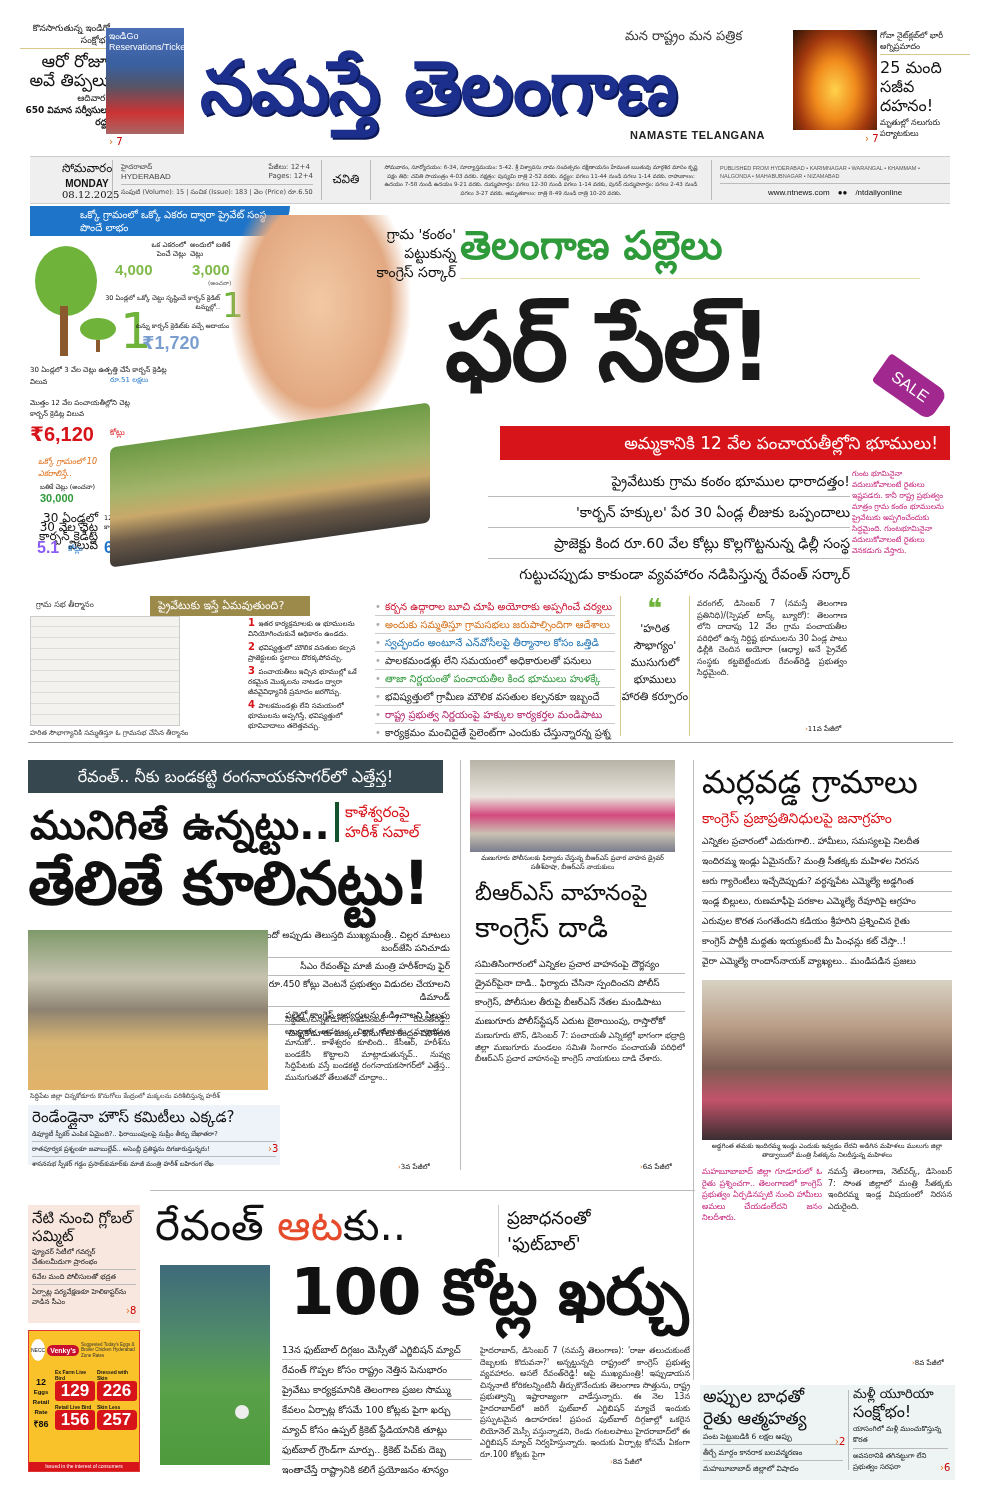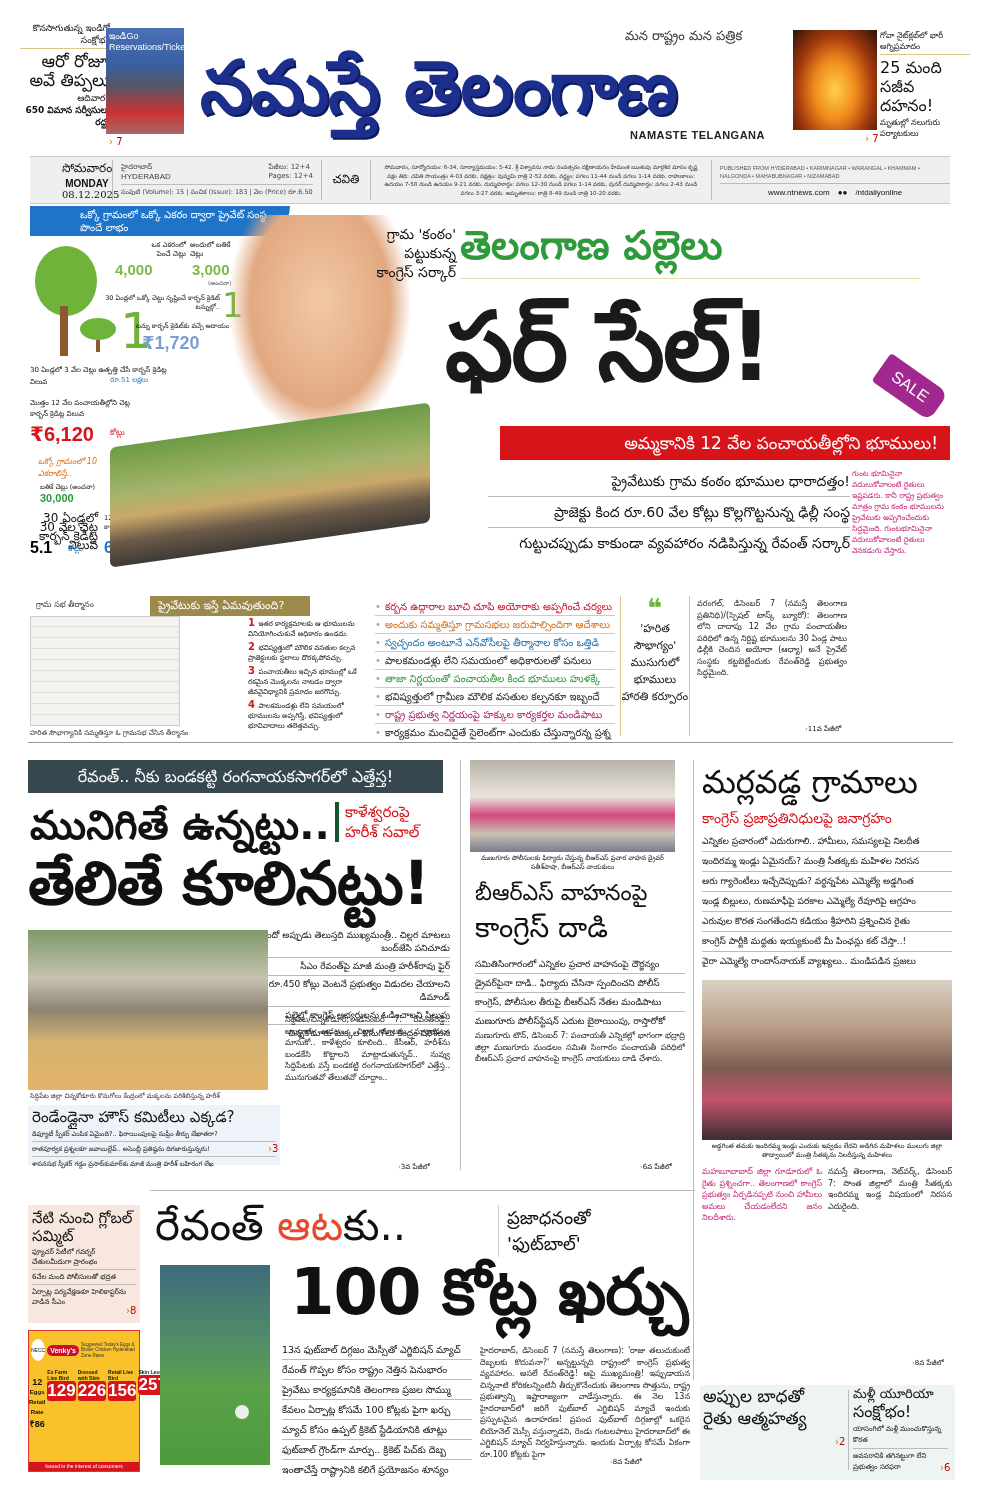--- a/index.html
+++ b/index.html
@@ -107,21 +107,21 @@
   <div class="abs sans" style="left:112px;top:96px;font-size:18px;font-weight:bold;color:#7a9fcf;">₹1,720</div>
   <div class="abs" style="left:0;top:128px;width:140px;font-size:7px;line-height:12px;">30 ఏండ్లలో 3 వేల చెట్లు ఉత్పత్తి చేసే కార్బన్ క్రెడిట్ల విలువ</div>
   <div class="abs" style="left:80px;top:140px;font-size:7px;color:#1e74c8;">రూ.51 లక్షలు</div>
   <div class="abs" style="left:0;top:162px;width:120px;font-size:7px;line-height:11px;">మొత్తం 12 వేల పంచాయతీల్లోని చెట్ల కార్బన్ క్రెడిట్ల విలువ</div>
   <div class="abs sans" style="left:0;top:186px;font-size:20px;font-weight:bold;color:#d7141a;">₹6,120</div>
   <div class="abs" style="left:80px;top:192px;font-size:8px;color:#d7141a;">కోట్లు</div>
   <div class="abs" style="left:8px;top:220px;width:80px;font-size:8px;font-style:italic;color:#e06a10;line-height:12px;">ఒక్కో గ్రామంలో 10 ఎకరాలిస్తే..</div>
   <div class="abs" style="left:10px;top:247px;font-size:6.5px;">బతికే చెట్లు (అంచనా)</div>
   <div class="abs sans" style="left:10px;top:256px;font-size:11px;font-weight:bold;color:#2e9a3a;">30,000</div>
   <div class="abs" style="left:0;top:278px;width:68px;font-size:12px;line-height:9px;text-align:right;">30 ఏండ్లలో 30 వేల చెట్ల కార్బన్ క్రెడిట్ల విలువ</div>
-  <div class="abs sans" style="left:0;top:303px;font-size:16px;font-weight:bold;color:#000000;">5.1</div>
+  <div class="abs sans" style="left:7px;top:303px;font-size:16px;font-weight:bold;color:#8b5cf6;">5.1</div>
   <div class="abs" style="left:38px;top:308px;font-size:8px;color:#1e74c8;">కోట్లు</div>
   <div class="abs" style="left:74px;top:278px;width:90px;font-size:6.5px;line-height:9px;">12 వేల పంచాయతీల్లోని చెట్ల కార్బన్ క్రెడిట్ల విలువ</div>
   <div class="abs sans" style="left:74px;top:303px;font-size:16px;font-weight:bold;color:#1e74c8;">61,200</div>
   <div class="abs" style="left:134px;top:308px;font-size:8px;color:#1e74c8;">కోట్లు</div>
 </div>
 
 <div class="abs" style="left:100px;top:215px;width:350px;height:375px;">
   <div style="position:absolute;left:130px;top:0;width:180px;height:220px;background:radial-gradient(ellipse at 50% 40%,#f2c9a4 0%,#e2a982 55%,rgba(255,255,255,0) 72%);"></div>
   <div style="position:absolute;left:10px;top:210px;width:320px;height:120px;background:linear-gradient(180deg,#6d9b45 0%,#a4b46a 40%,#c9a86a 60%,#6b5a48 80%,#3f3a36 100%);transform:skewY(-8deg);border-radius:6px;"></div>
 </div>
@@ -129,20 +129,21 @@
 
 <div class="abs" style="left:460px;top:215px;font-size:40px;line-height:60px;color:#2e9a3a;font-weight:bold;white-space:nowrap;">తెలంగాణ పల్లెలు</div>
 <div class="abs hr" style="left:460px;top:278px;width:460px;border-color:#e6dcae;"></div>
 <div class="abs" style="left:445px;top:282px;font-size:96px;line-height:130px;font-weight:bold;color:#1a1a1a;white-space:nowrap;letter-spacing:-2px;">ఫర్ సేల్!</div>
 <div class="abs" style="left:875px;top:370px;width:70px;height:34px;background:#a0288f;color:#fff;transform:rotate(35deg);border-radius:4px 10px 10px 4px;font-family:'Liberation Sans',sans-serif;font-size:16px;text-align:center;line-height:34px;"><span>SALE</span></div>
 <div class="abs" style="left:500px;top:426px;width:450px;height:34px;background:#d7141a;color:#fff;font-size:17px;line-height:34px;text-align:right;padding-right:12px;">
   <span>అమ్మకానికి 12 వేల పంచాయతీల్లోని భూములు!</span>
 </div>
 <div class="abs line-list" style="left:488px;top:466px;width:362px;text-align:right;">
   <div style="font-size:14px;line-height:26px;">ప్రైవేటుకు గ్రామ కంఠం భూముల ధారాదత్తం!</div>
+  <div style="font-size:14px;line-height:26px;">'కార్బన్ హక్కుల' పేర 30 ఏండ్ల లీజుకు ఒప్పందాలు</div>
   <div style="font-size:14px;line-height:26px;">ప్రాజెక్టు కింద రూ.60 వేల కోట్లు కొల్లగొట్టనున్న ఢిల్లీ సంస్థ</div>
   <div style="font-size:14px;line-height:26px;border-bottom:none;">గుట్టుచప్పుడు కాకుండా వ్యవహారం నడిపిస్తున్న రేవంత్ సర్కార్</div>
 </div>
 <div class="abs" style="left:852px;top:468px;width:100px;height:265px;font-size:7.5px;line-height:11px;color:#c4207a;overflow:hidden;">గుంట భూమినైనా వదులుకోవాలంటే రైతులు ఇష్టపడరు. కానీ రాష్ట్ర ప్రభుత్వం మాత్రం గ్రామ కంఠం భూములను ప్రైవేటుకు అప్పగించేందుకు సిద్ధమైంది. గుంటభూమినైనా వదులుకోవాలంటే రైతులు వెనకడుగు వేస్తారు.</div>
 
 <div class="abs" style="left:36px;top:600px;font-size:8px;color:#333;">గ్రామ సభ తీర్మానం</div>
 <div class="abs" style="left:30px;top:616px;width:150px;height:110px;background:repeating-linear-gradient(0deg,#f4f2ee 0 10px,#ddd 10px 11px);border:1px solid #ccc;"></div>
 <div class="abs" style="left:150px;top:596px;width:160px;height:20px;background:#9c8a4a;color:#fff;font-size:11px;line-height:20px;padding-left:8px;">
   <span>ప్రైవేటుకు ఇస్తే ఏమవుతుంది?</span>
 </div>
@@ -257,21 +258,21 @@
     <div style="width:22px;height:22px;border-radius:50%;background:#fff;font-size:5px;text-align:center;line-height:22px;font-family:'Liberation Sans',sans-serif;">NECC</div>
     <div style="background:#c8102e;color:#fff;font-size:7px;padding:2px 3px;border-radius:8px;font-family:'Liberation Sans',sans-serif;font-weight:bold;">Venky's</div>
     <div style="font-size:4.5px;line-height:5.5px;color:#333;font-family:'Liberation Sans',sans-serif;">Suggested Today's Eggs &amp; Broiler Chicken Hyderabad Zone Rates</div>
   </div>
   <div style="display:flex;">
     <div style="width:24px;text-align:center;font-family:'Liberation Sans',sans-serif;font-weight:bold;">
       <div style="font-size:9px;margin-top:8px;">12</div>
       <div style="font-size:6px;line-height:10px;">Eggs Retail Rate</div>
       <div style="font-size:9px;">₹86</div>
     </div>
-    <div style="display:grid;grid-template-columns:1fr 1fr 1fr 1fr;gap:2px;flex:1;padding:0 2px;font-family:'Liberation Sans',sans-serif;">
+    <div style="display:grid;grid-template-columns:1fr 1fr;gap:2px;flex:1;padding:0 2px;font-family:'Liberation Sans',sans-serif;">
       <div>
           <div style="font-size:5px;font-weight:bold;">Ex Farm Live Bird</div>
           <div style="background:#d7141a;color:#fff;font-size:17px;font-weight:bold;text-align:center;border-radius:3px;">129</div>
         </div>
       <div>
           <div style="font-size:5px;font-weight:bold;">Dressed with Skin</div>
           <div style="background:#d7141a;color:#fff;font-size:17px;font-weight:bold;text-align:center;border-radius:3px;">226</div>
         </div>
       <div>
           <div style="font-size:5px;font-weight:bold;">Retail Live Bird</div>
@@ -310,20 +311,25 @@
 </div>
 <div class="abs body-txt" style="left:480px;top:1345px;width:210px;height:115px;overflow:hidden;">
   <span>హైదరాబాద్, డిసెంబర్ 7 (నమస్తే తెలంగాణ): 'రాజు తలుచుకుంటే దెబ్బలకు కొదువనా?' అన్నట్టున్నది రాష్ట్రంలో కాంగ్రెస్ ప్రభుత్వ వ్యవహారం. అసలే రేవంత్‌రెడ్డి! ఆపై ముఖ్యమంత్రి! ఇప్పుడాయన చిన్ననాటి కోరికలన్నింటినీ తీర్చుకొనేందుకు తెలంగాణ సొత్తును, రాష్ట్ర ప్రభుత్వాన్ని ఇష్టారాజ్యంగా వాడేస్తున్నారు. ఈ నెల 13న హైదరాబాద్‌లో జరిగే ఫుట్‌బాల్ ఎగ్జిబిషన్ మ్యాచే ఇందుకు ప్రస్ఫుటమైన ఉదాహరణ! ప్రపంచ ఫుట్‌బాల్ దిగ్గజాల్లో ఒకరైన లియోనెల్ మెస్సీ వస్తున్నాడని, రెండు గంటలపాటు హైదరాబాద్‌లో ఈ ఎగ్జిబిషన్ మ్యాచ్ నిర్వహిస్తున్నారు. ఇందుకు ఏర్పాట్ల కోసమే ఏకంగా రూ.100 కోట్లకు పైగా</span>
 </div>
 <div class="abs" style="left:610px;top:1458px;font-size:7px;"><span style="color:#e06a10;">›</span><span>8వ పేజీలో</span></div>
 
 <div class="abs" style="left:700px;top:1385px;width:255px;height:95px;background:#eef3f3;"></div>
 <div class="abs" style="left:703px;top:1385px;width:140px;">
   <div style="font-size:17px;line-height:22px;">అప్పుల బాధతో</div>
   <div style="font-size:17px;line-height:22px;">రైతు ఆత్మహత్య</div>
+  <div class="line-list">
+    <div style="font-size:7.5px;line-height:11px;">పంట పెట్టుబడికి 6 లక్షల అప్పు</div>
+    <div style="font-size:7.5px;line-height:11px;">తీర్చే మార్గం కానరాక బలవన్మరణం</div>
+    <div style="font-size:7.5px;line-height:11px;border:none;">మహబూబాబాద్ జిల్లాలో విషాదం</div>
+  </div>
 </div>
 <div class="abs pagelink" style="left:835px;top:1436px;"><span style="color:#e06a10;">›</span><span>2</span></div>
 <div class="abs vdiv" style="left:848px;top:1390px;height:80px;"></div>
 <div class="abs" style="left:853px;top:1385px;width:95px;">
   <div style="font-size:13px;line-height:17px;">మళ్లీ యూరియా</div>
   <div style="font-size:16px;line-height:20px;">సంక్షోభం!</div>
   <div class="line-list">
     <div style="font-size:7px;line-height:11px;">యాసంగిలో మళ్లీ ముంచుకొస్తున్న కొరత</div>
     <div style="font-size:7px;line-height:11px;border:none;">అవసరానికి తగినట్టుగా లేని ప్రభుత్వం సరఫరా</div>
   </div>

